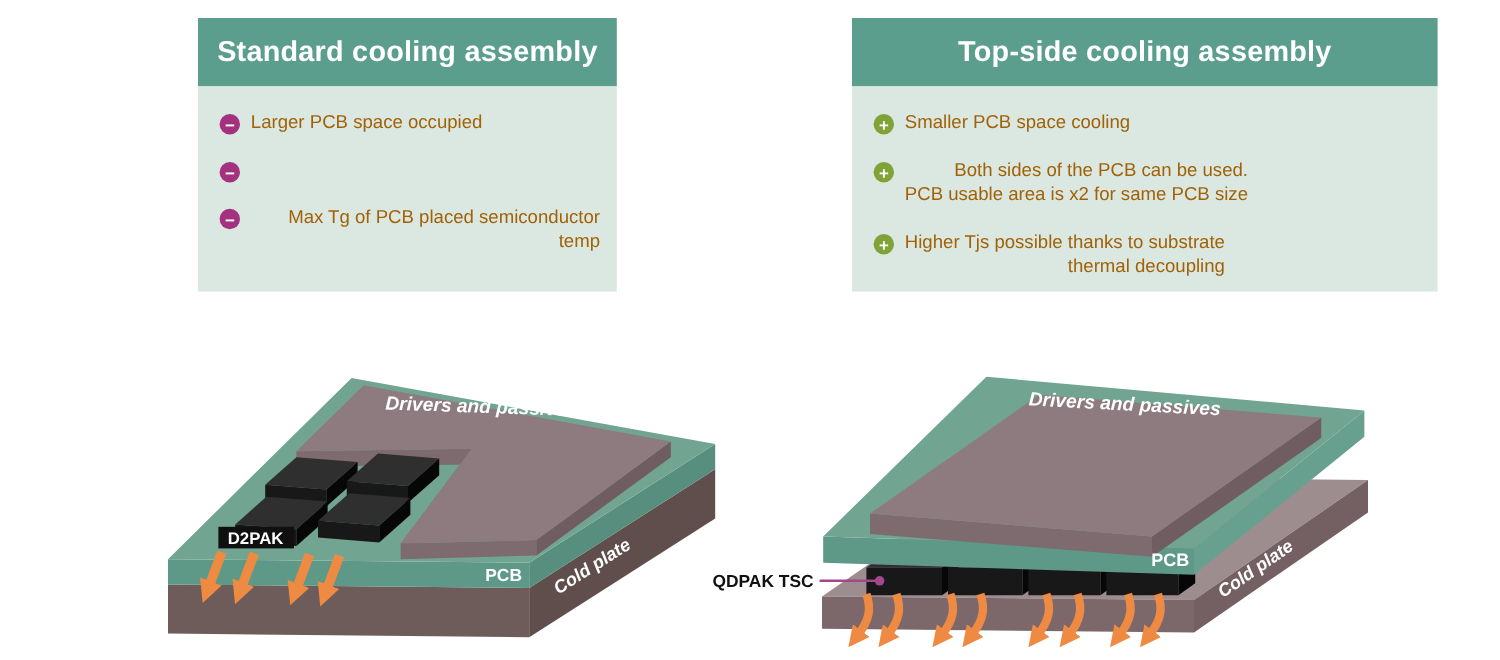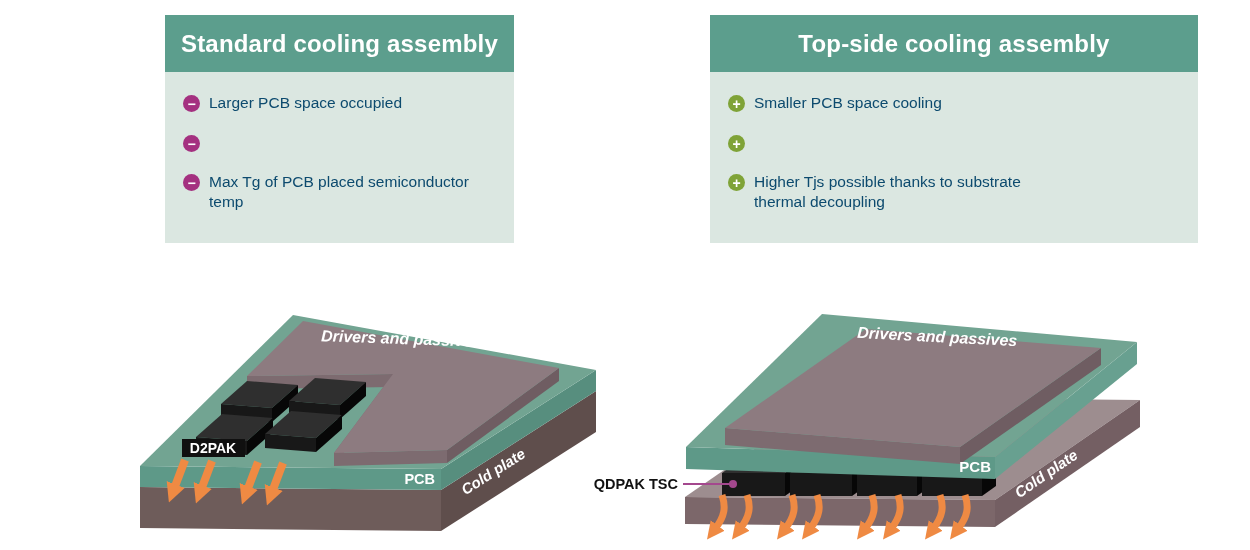--- a/index.html
+++ b/index.html
@@ -13,21 +13,21 @@
   .panel.p-right{left:710px;width:488px;}
   .panel-header{height:57px;background:#5c9e8d;display:flex;align-items:center;justify-content:center;}
   .panel-title{margin:0;color:#ffffff;font-size:24px;font-weight:bold;letter-spacing:.2px;}
   .panel-body{background:#dbe7e1;height:171px;box-sizing:border-box;padding:21px 14px 0 18px;}
   .bullet{display:flex;gap:9px;margin-bottom:20px;align-items:flex-start;}
   .badge{width:17px;height:17px;border-radius:50%;flex:0 0 17px;margin-top:2px;
          display:flex;align-items:center;justify-content:center;
          color:#fff;font-size:14px;font-weight:bold;line-height:1;}
   .p-left  .badge{background:#a43180;}
   .p-right .badge{background:#7fa337;}
-  .bullet-text{font-size:15.5px;line-height:20px;color:#0c4a6e;white-space:pre-line;}
+  .bullet-text{font-size:15.5px;line-height:20px;color:#a16207;white-space:pre-line;text-align:right;}
   
   svg{position:absolute;display:block;}
   #std-svg{left:132px;top:298px;}
   #top-svg{left:560px;top:300px;}
   .f-pcb-top{fill:#72a492}.f-pcb-front{fill:#5e9988}.f-pcb-side{fill:#578e7e}.f-pcb-side2{fill:#68a090}
   .f-cold-front{fill:#6e5c5a}.f-cold-side{fill:#5f4e4c}
   .f-cold-top2{fill:#9d8d8f}.f-cold-front2{fill:#7c676a}.f-cold-side2{fill:#745f63}
   .f-blk-top{fill:#8d7b80}.f-blk-front{fill:#7d6b70}.f-blk-side{fill:#6f5d62}
   .f-pk-top{fill:#2f2f2f}.f-pk-front{fill:#181818}.f-pk-side{fill:#070707}
   .lbl{fill:#ffffff;font-weight:bold;font-family:"Liberation Sans",sans-serif;}
@@ -63,20 +63,22 @@
   <header class="panel-header">
     <h2 class="panel-title">Top-side cooling assembly</h2>
   </header>
   <div class="panel-body">
     <div class="bullet">
       <span class="badge">+</span>
       <span class="bullet-text">Smaller PCB space cooling</span>
     </div>
     <div class="bullet">
       <span class="badge">+</span>
+      <span class="bullet-text">Both sides of the PCB can be used.
+PCB usable area is x2 for same PCB size</span>
     </div>
     <div class="bullet">
       <span class="badge">+</span>
       <span class="bullet-text">Higher Tjs possible thanks to substrate
 thermal decoupling</span>
     </div>
   </div>
 </section>
 
 <svg id="std-svg" width="470" height="250" viewBox="0 0 470 250">

